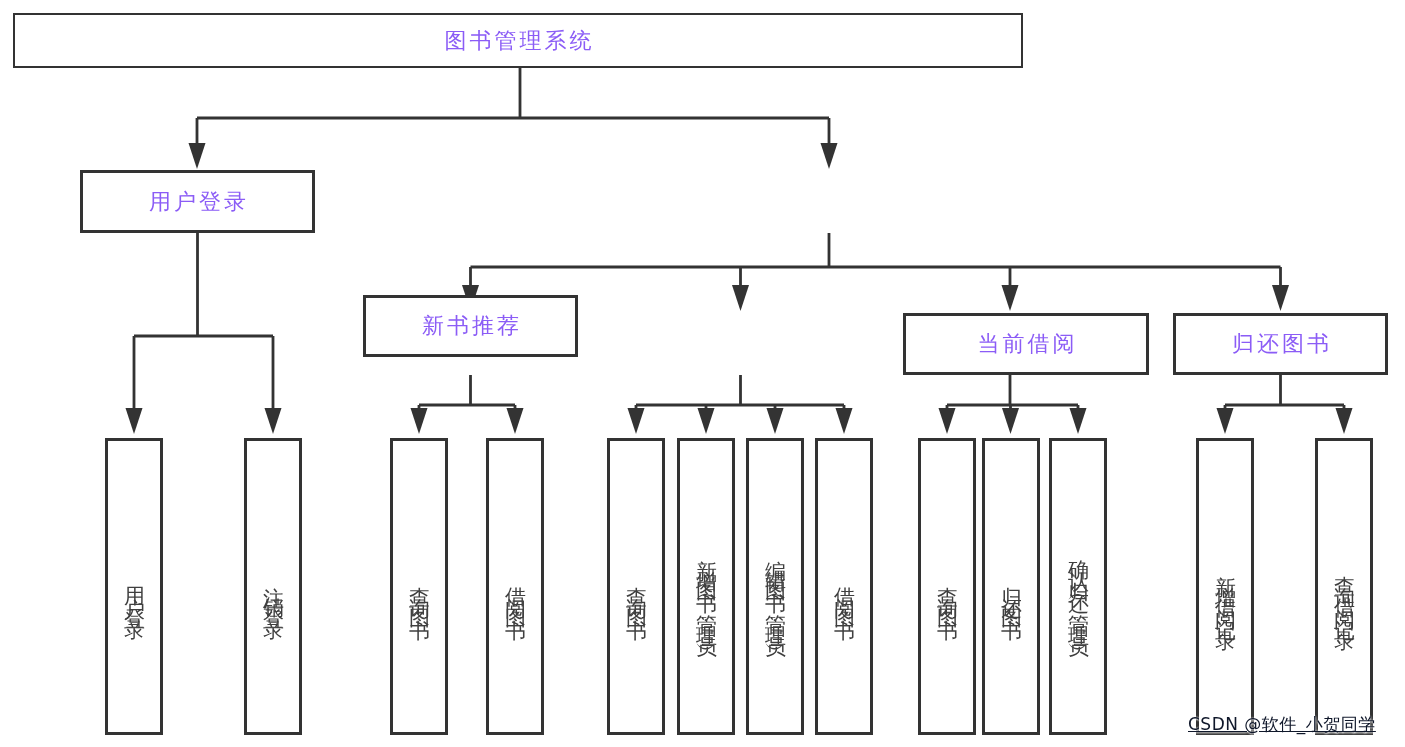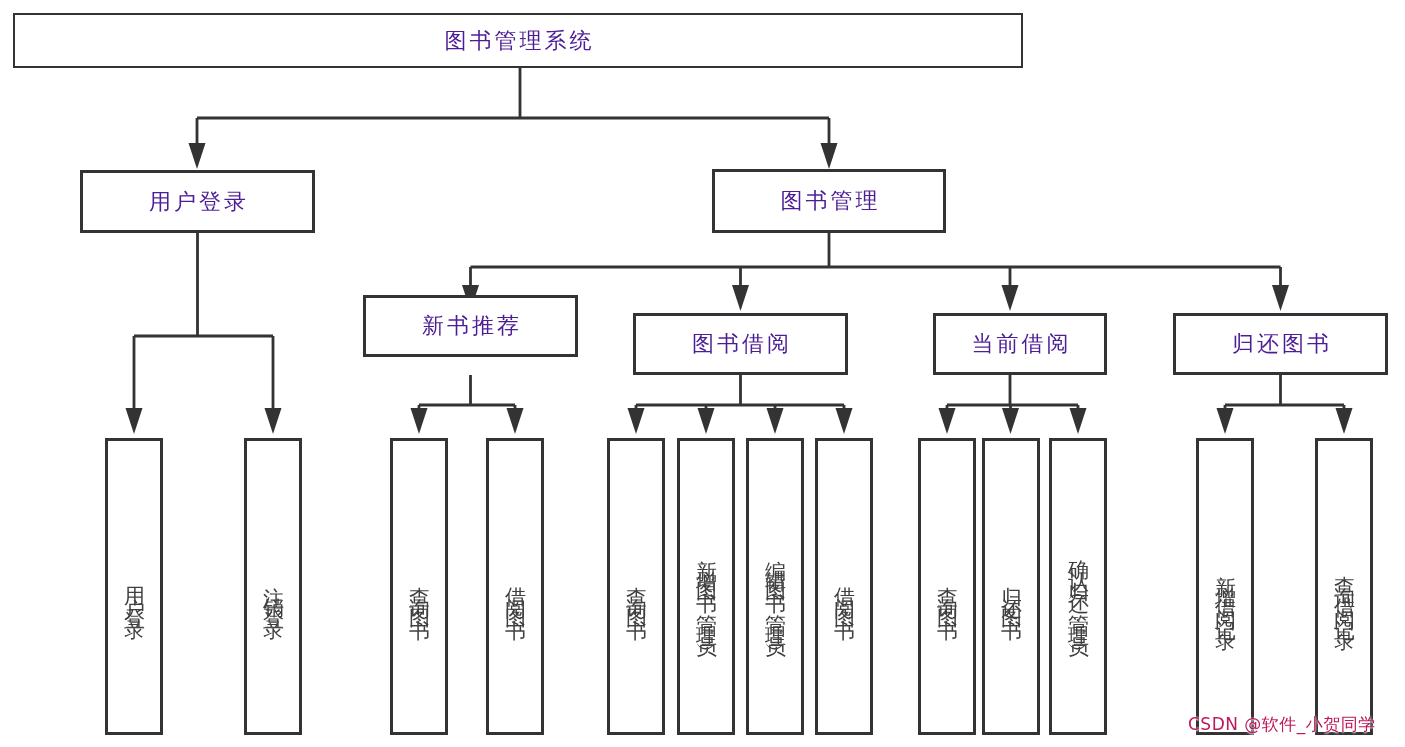--- a/index.html
+++ b/index.html
@@ -31,29 +31,29 @@
     border: 3px solid #333333;
     display: flex;
     align-items: center;
     justify-content: center;
     text-align: center;
   }
   .node .lbl {
     font-size: 22px;
     letter-spacing: 3px;
     text-indent: 3px;
-    color: #4c1d95;
+    color: #8b5cf6;
     white-space: nowrap;
   }
   .root   { left: 13px;  top: 13px;  width: 1010px; height: 55px; border-width: 2.5px; }
   .lvl2-a { left: 80px;  top: 170px; width: 235px;  height: 63px; }
   .lvl2-b { left: 712px; top: 169px; width: 234px;  height: 64px; }
   .lvl3-a { left: 363px; top: 295px; width: 215px;  height: 62px; }
   .lvl3-b { left: 633px; top: 313px; width: 215px;  height: 62px; }
-  .lvl3-c { left: 933px; top: 313px; width: 174px;  height: 62px; }
+  .lvl3-c { left: 903px; top: 313px; width: 246px;  height: 62px; }
   .lvl3-d { left: 1173px;top: 313px; width: 215px;  height: 62px; }
   .leaf {
     position: absolute;
     top: 438px;
     width: 58px;
     height: 297px;
     box-sizing: border-box;
     background: #ffffff;
     border: 3px solid #333333;
     display: flex;
@@ -80,24 +80,25 @@
     stroke: #333333;
     stroke-width: 2.8;
   }
   .arrowhead { fill: #333333; stroke: none; }
   #watermark {
     position: absolute;
     left: 1188px;
     top: 713px;
     font-size: 17px;
     letter-spacing: 0.5px;
-    color: #be185d;
+    color: #0f172a;
     text-shadow: 0 0 2px #ffffff, 0 1px 2px rgba(255,255,255,0.9);
     white-space: nowrap;
     z-index: 5;
+    text-decoration: underline;
   }
 </style>
 </head>
 <body>
 
 <div id="canvas">
 
   <svg id="connectors" viewBox="0 0 1405 747" xmlns="http://www.w3.org/2000/svg">
     <g>
       <path class="connector-path" d="M520 68 L520 118 M197 118 L829 118 M197 118 L197 145 M829 118 L829 145"></path>
@@ -141,30 +142,24 @@
     </g>
   </svg>
 
   <div class="node root">
     <span class="lbl">图书管理系统</span>
   </div>
 
   <div class="node lvl2-a">
     <span class="lbl">用户登录</span>
   </div>
-  <div class="node lvl2-b">
-    <span class="lbl">图书管理</span>
-  </div>
 
   <div class="node lvl3-a">
     <span class="lbl">新书推荐</span>
   </div>
-  <div class="node lvl3-b">
-    <span class="lbl">图书借阅</span>
-  </div>
   <div class="node lvl3-c">
     <span class="lbl">当前借阅</span>
   </div>
   <div class="node lvl3-d">
     <span class="lbl">归还图书</span>
   </div>
 
   <div class="leaf la1">
     <span class="vlbl">用户登录</span>
   </div>

